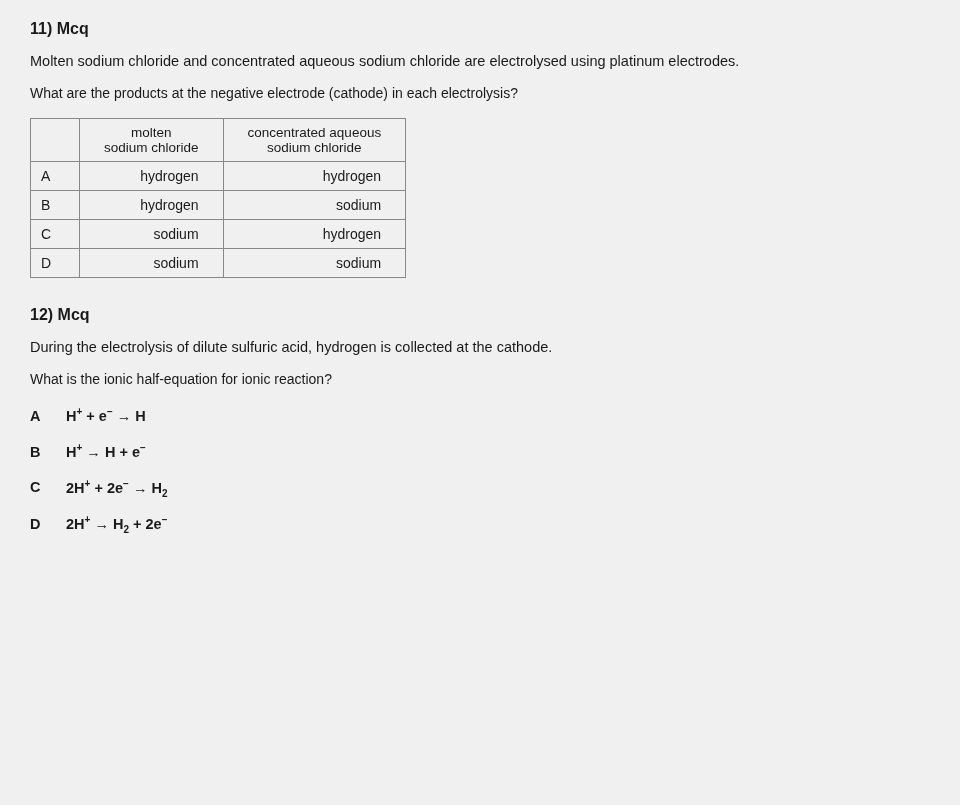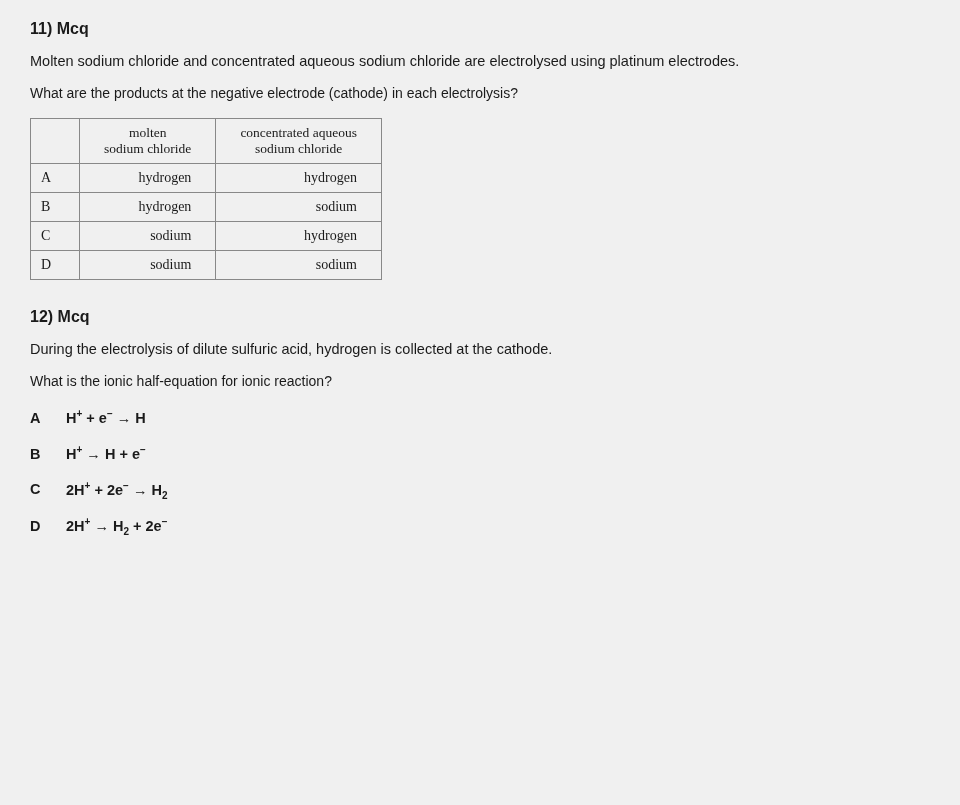--- a/index.html
+++ b/index.html
@@ -44,21 +44,20 @@
     .mcq-table {
       border-collapse: collapse;
       margin: 10px 0 16px 0;
     }
 
     .mcq-table td, .mcq-table th {
       border: 1px solid #888;
       padding: 6px 24px;
       text-align: center;
       font-size: 14px;
-      font-family: Liberation Serif, serif;
     }
 
     .mcq-table .row-label {
       text-align: left;
       padding-left: 10px;
       padding-right: 20px;
       font-weight: normal;
       border: 1px solid #888;
     }
 

